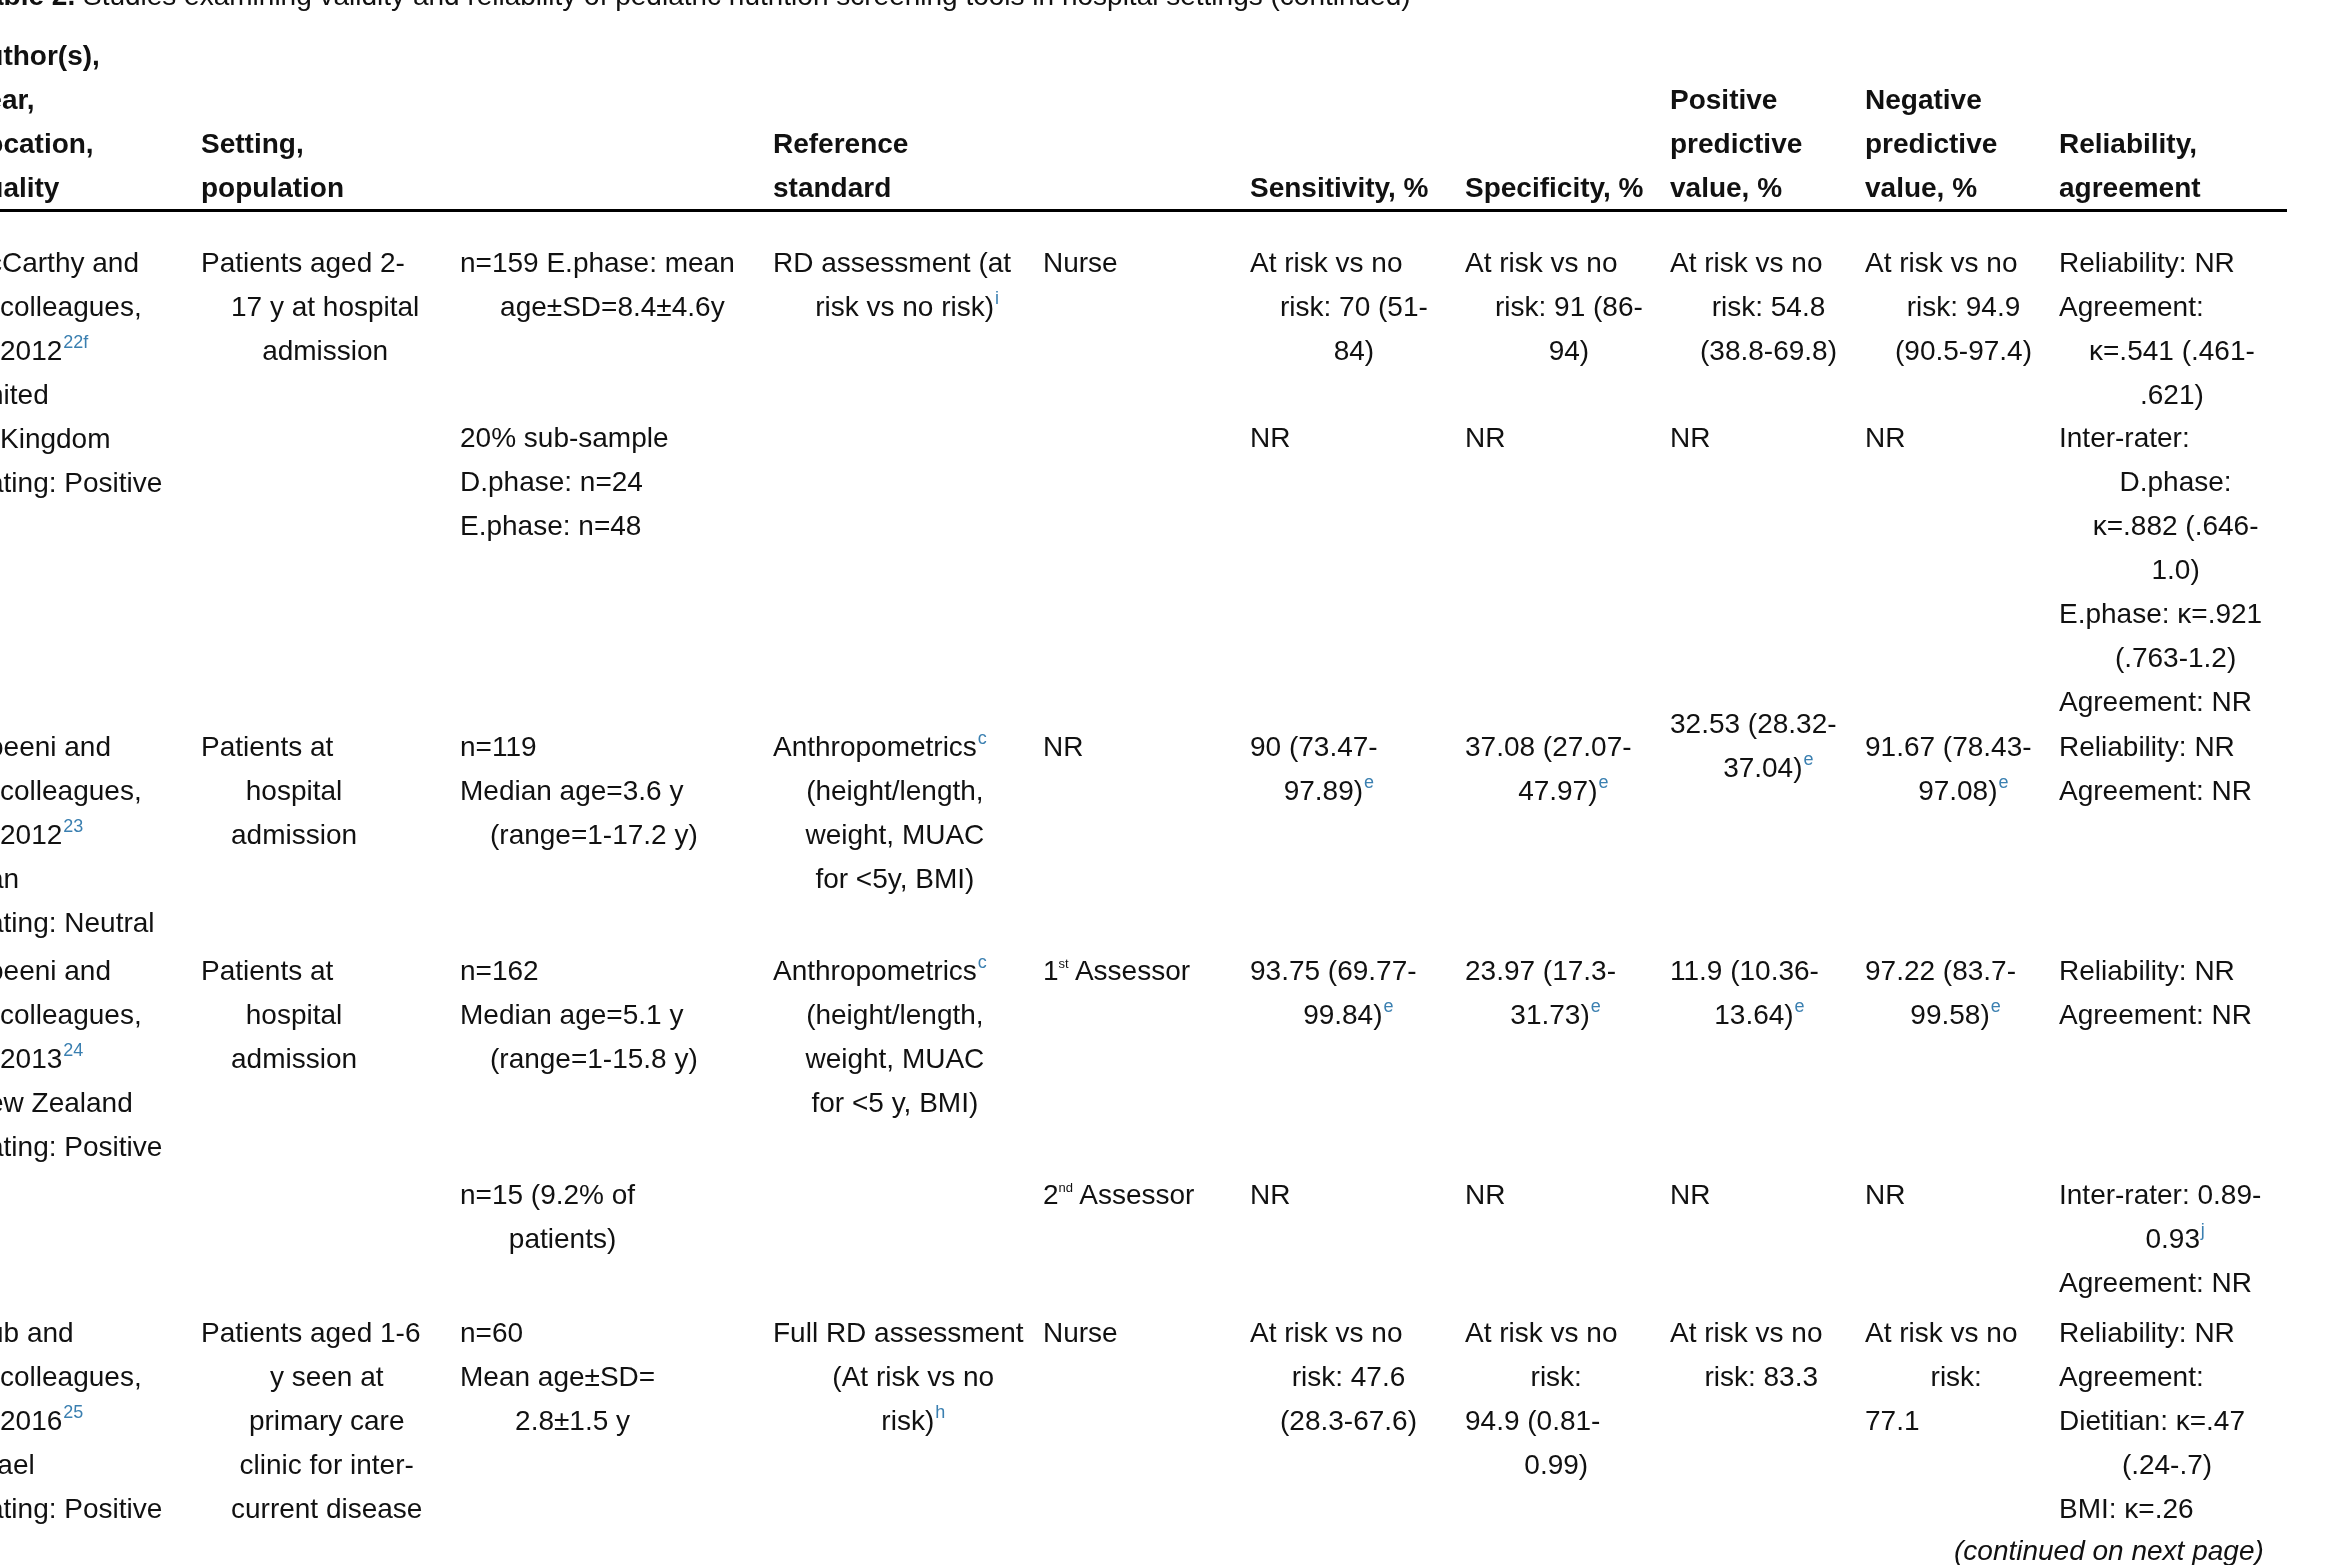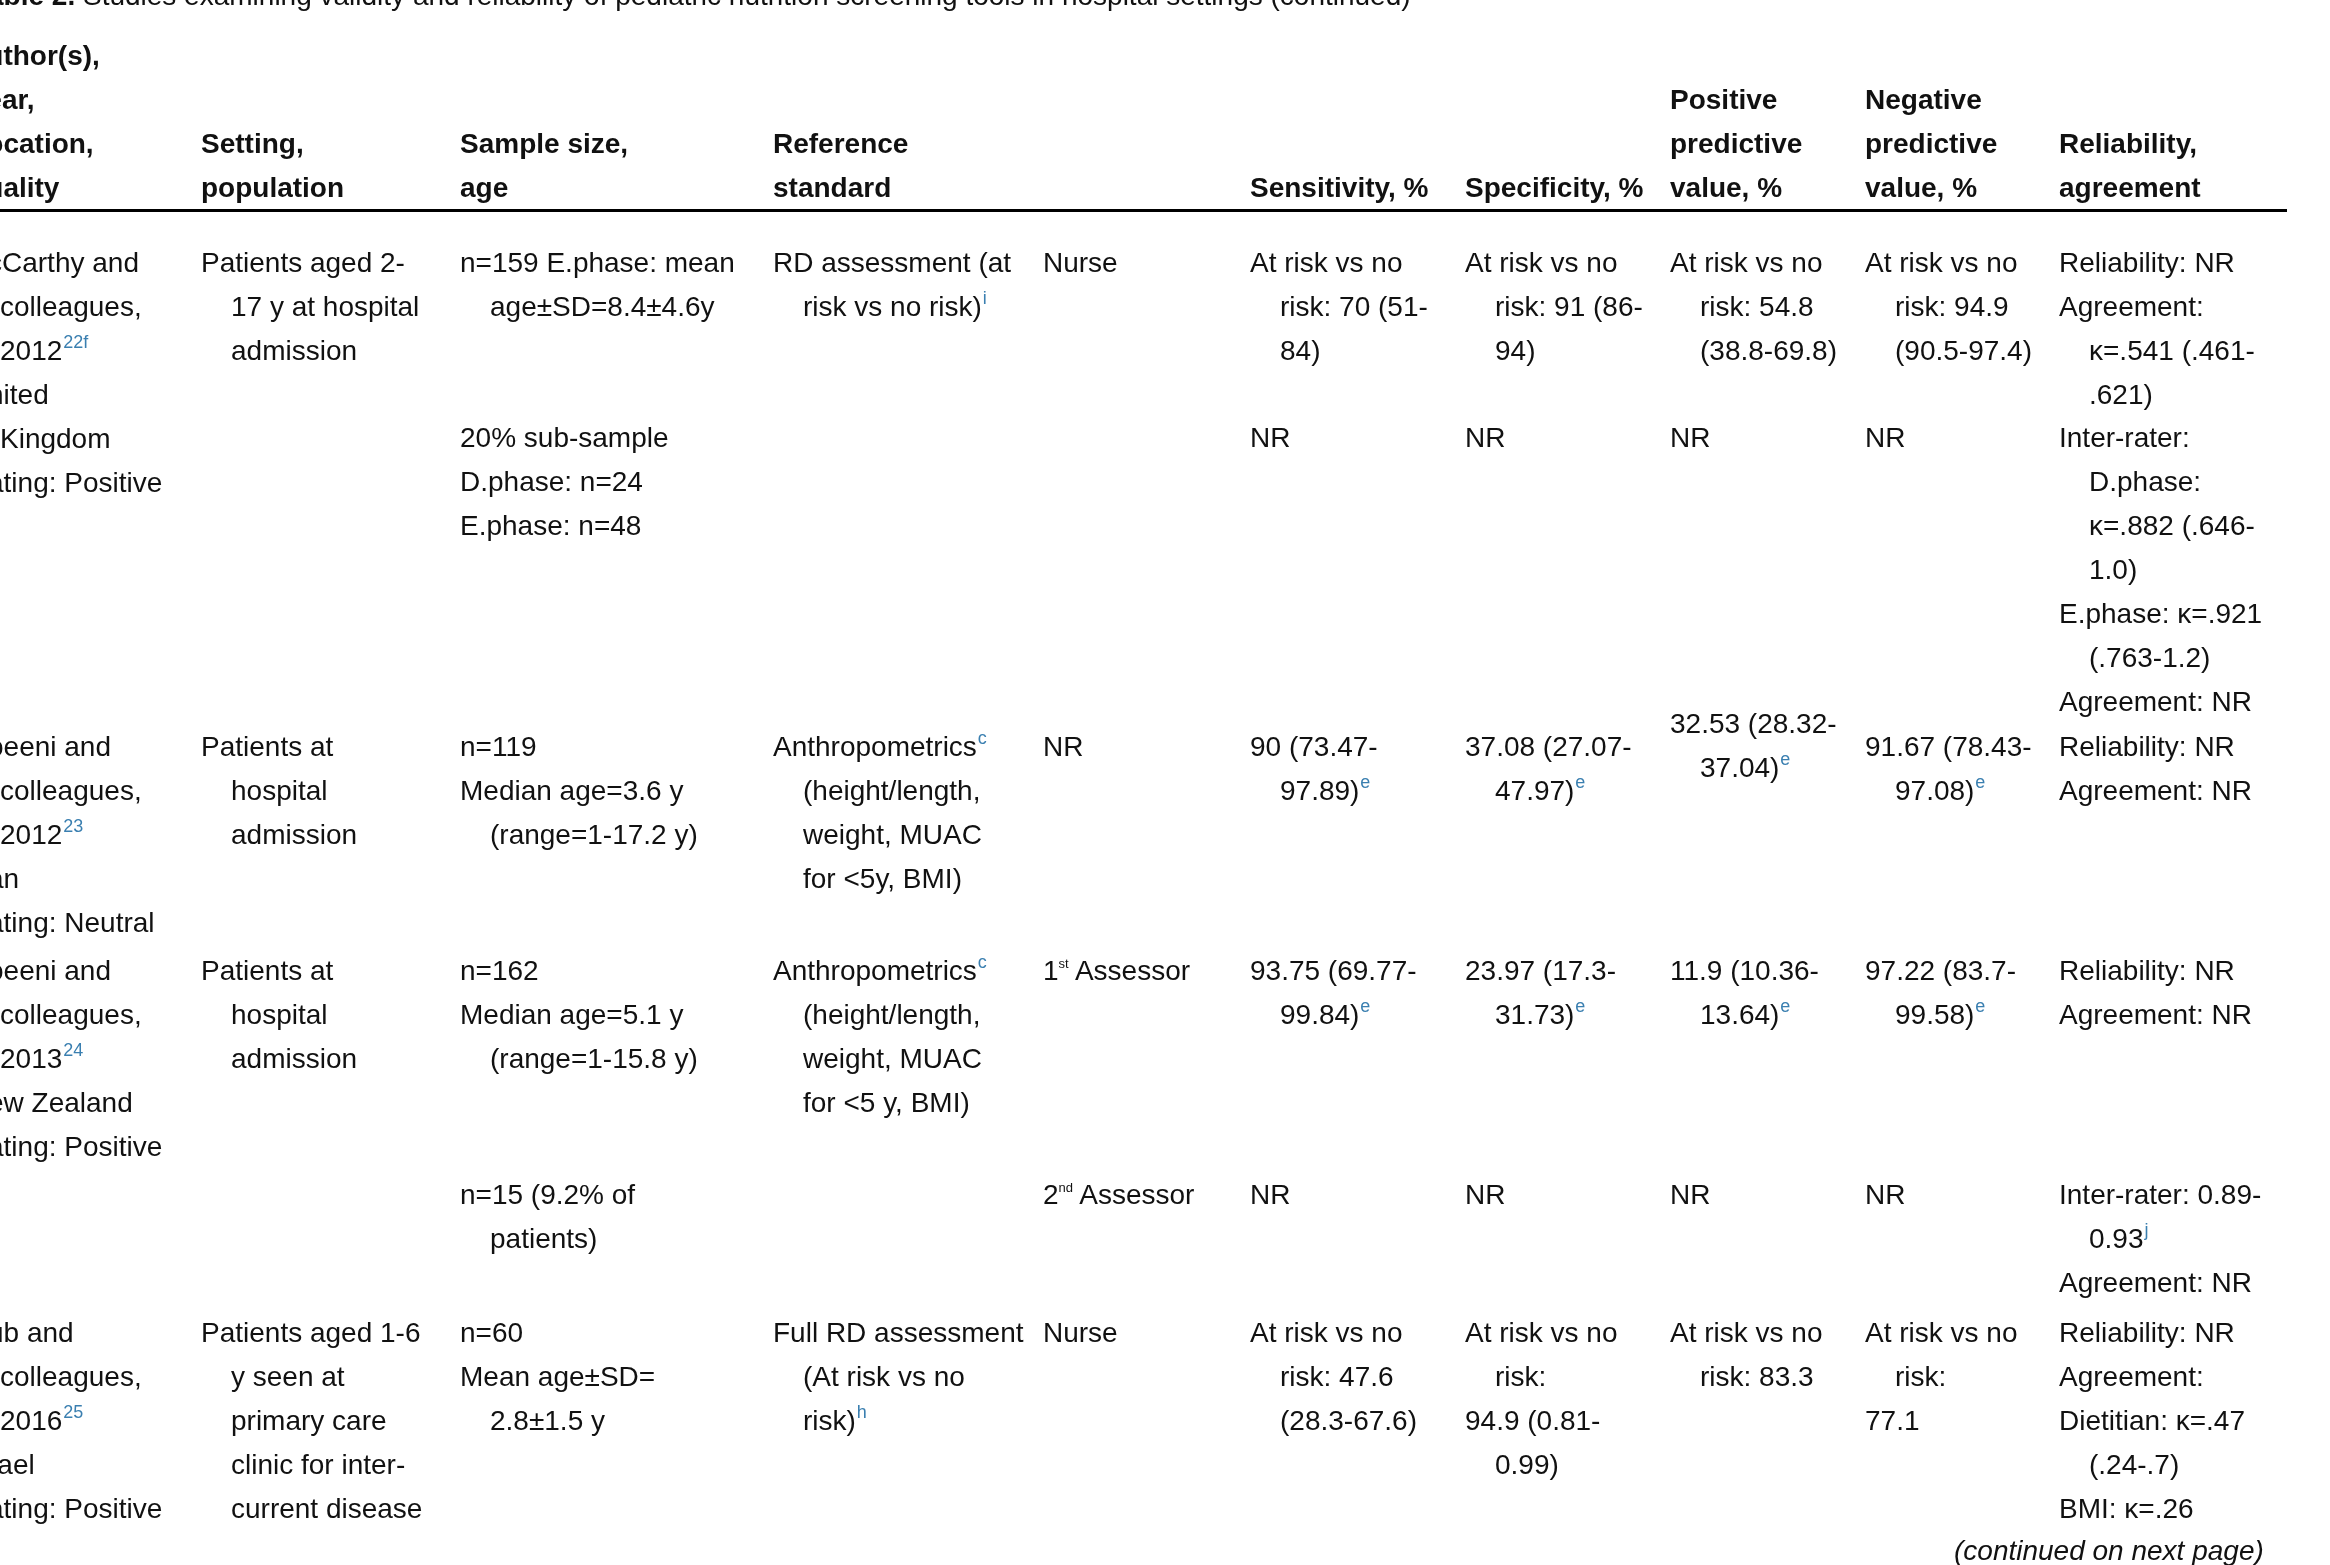--- a/index.html
+++ b/index.html
@@ -20,21 +20,21 @@
     position: absolute; bottom: 0; font-weight: bold; line-height: 44px;
     white-space: pre-line;
   }
   .head-rule {
     position: absolute; left: 0; top: 209px; width: 2287px; height: 2.6px; background: #000;
   }
   .cell {
     position: absolute; white-space: normal; line-height: 44px;
   }
   .line { display: block; white-space: nowrap; }
-  .indent { padding-left: 30px; }
+  .indent { padding-left: 30px; text-align: center; }
   sup.fn {
     color: #3a7fb0; font-size: 18px; line-height: 0; vertical-align: 12px; margin-left: 0.9px;
   }
   sup.ord { font-size: 13px; line-height: 0; vertical-align: 12px; }
   .continued {
     position: absolute; left: 1954px; top: 1529px; white-space: nowrap;
   }
   .continued i { font-style: italic; text-align: right; }
 </style>
 </head>
@@ -44,22 +44,20 @@
   <span class="cap-label">able 2.</span><span> Studies examining validity and reliability of pediatric nutrition screening tools in hospital settings</span><span> (continued)</span>
 </div>
 
 <div class="header">
   <div class="hcell" style="left:-13.7px">uthor(s),
 ear,
 ocation,
 uality</div>
   <div class="hcell" style="left:201px">Setting,
 population</div>
-  <div class="hcell" style="left:460px">Sample size,
-age</div>
   <div class="hcell" style="left:773px">Reference
 standard</div>
   <div class="hcell" style="left:1250px">Sensitivity, %</div>
   <div class="hcell" style="left:1465px">Specificity, %</div>
   <div class="hcell" style="left:1670px">Positive
 predictive
 value, %</div>
   <div class="hcell" style="left:1865px">Negative
 predictive
 value, %</div>

